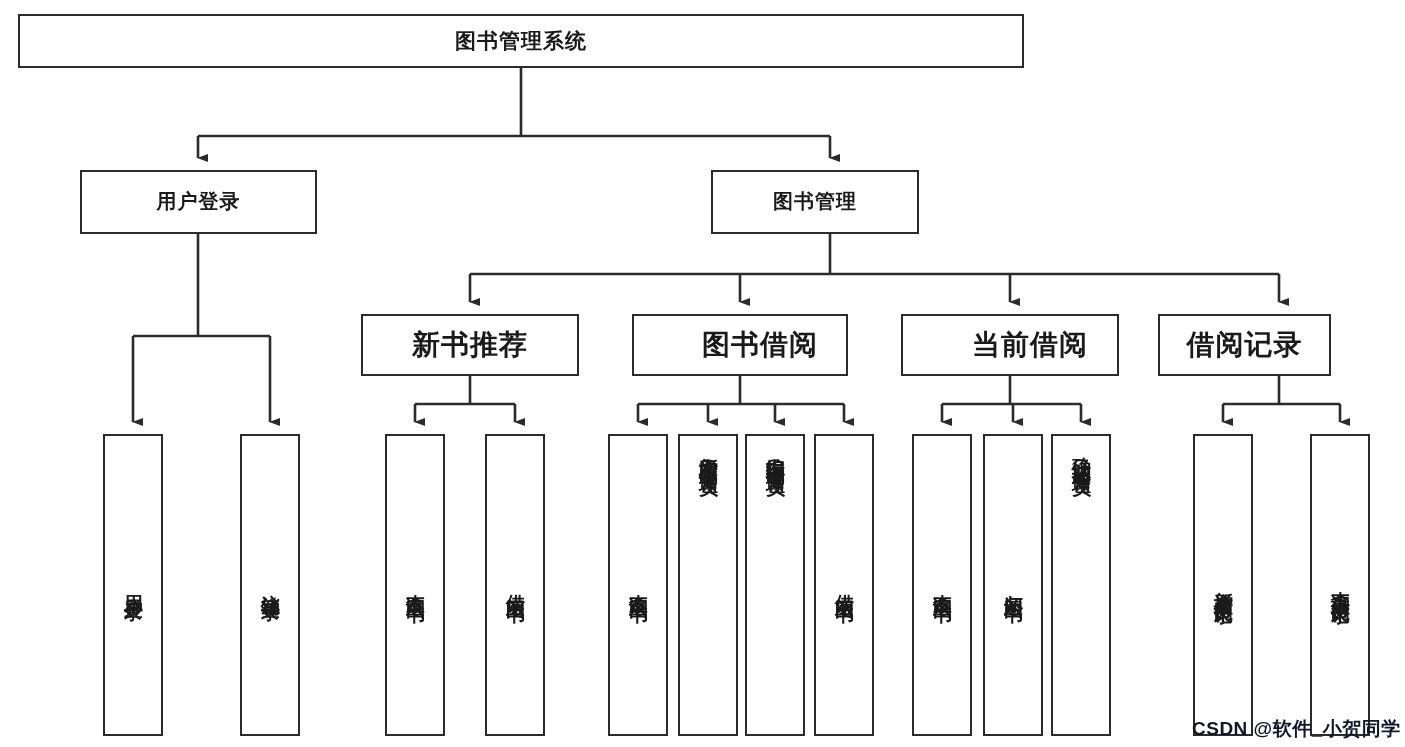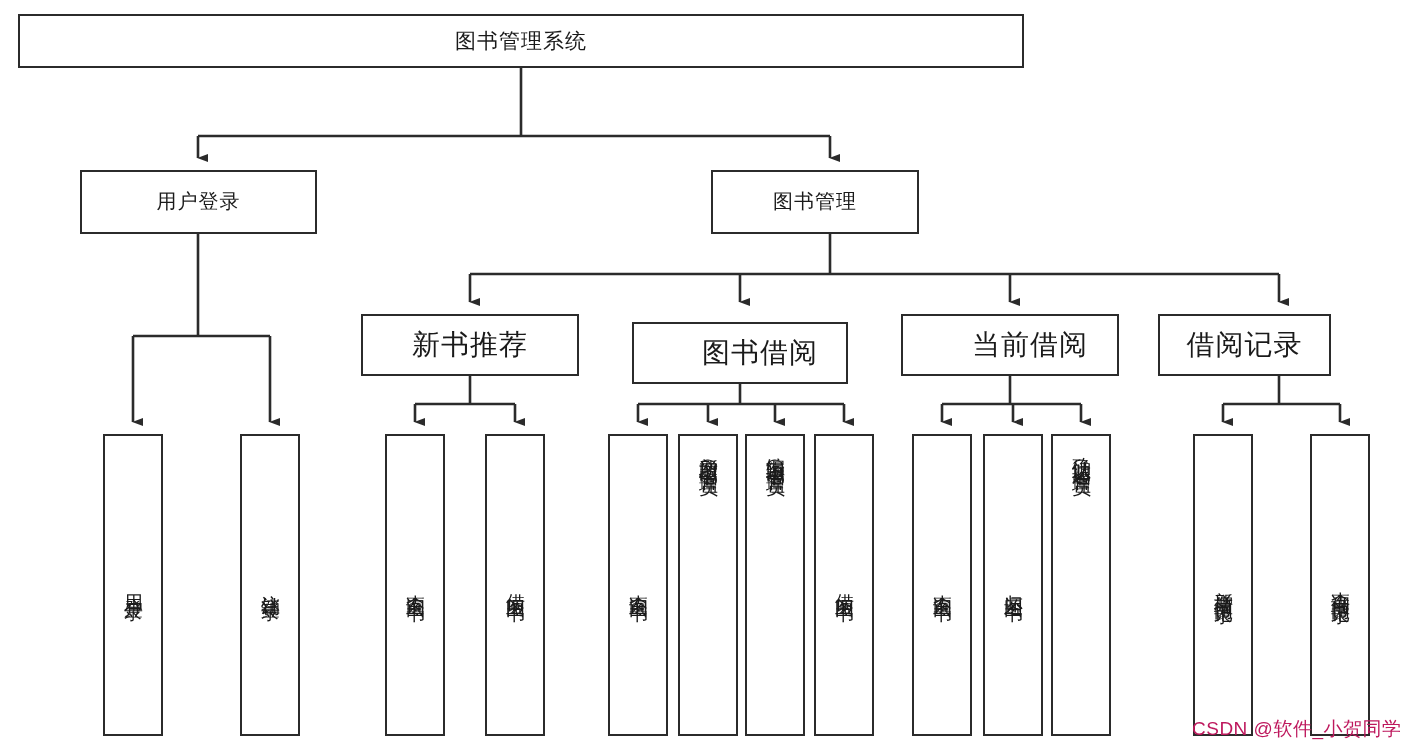--- a/index.html
+++ b/index.html
@@ -66,30 +66,30 @@
     align-items: flex-start;
     padding-top: 6px;
   }
   .node.vertical.centered {
     align-items: center;
     padding-top: 0;
   }
   #watermark {
     position: absolute;
     font-size: 19px;
-    color: #be185d;
+    color: #0f172a;
     white-space: nowrap;
     letter-spacing: 0.5px;
     user-select: none;
   }
 </style>
 </head>
 <body>
 
-<div id="diagram-canvas" style="background: rgb(255, 255, 255);">
+<div id="diagram-canvas" style="background: rgb(255, 255, 255); font-weight: bold;">
 
   <svg id="edge-layer" viewBox="0 0 1405 747" xmlns="http://www.w3.org/2000/svg">
     <defs>
       <marker id="arrowhead" markerWidth="9" markerHeight="11" refX="4.2" refY="10.2" orient="auto" markerUnits="userSpaceOnUse">
         <path d="M 0.2 0 L 8.2 0 L 4.2 11 Z" fill="#2b2b2b"></path>
       </marker>
     </defs>
     <g stroke="#2b2b2b" stroke-width="2.6" fill="none" stroke-linecap="butt">
 
       <path d="M 521 68 L 521 136"></path>
@@ -141,21 +141,21 @@
   <div class="node level-1" id="node-l1-0" style="left: 80px; top: 170px; width: 237px; height: 64px;">
     <span class="node-label">用户登录</span>
   </div>
   <div class="node level-1" id="node-l1-1" style="left: 711px; top: 170px; width: 208px; height: 64px;">
     <span class="node-label">图书管理</span>
   </div>
 
   <div class="node level-2" id="node-l2-0" style="left: 361px; top: 314px; width: 218px; height: 62px;">
     <span class="node-label">新书推荐</span>
   </div>
-  <div class="node level-2" id="node-l2-1" style="left: 632px; top: 322px; width: 216px; height: 62px; padding-left: 40px;">
+  <div class="node level-2" id="node-l2-1" style="left: 632px; top: 314px; width: 216px; height: 62px; padding-left: 40px;">
     <span class="node-label">图书借阅</span>
   </div>
   <div class="node level-2" id="node-l2-2" style="left: 901px; top: 314px; width: 218px; height: 62px; padding-left: 40px;">
     <span class="node-label">当前借阅</span>
   </div>
   <div class="node level-2" id="node-l2-3" style="left: 1158px; top: 314px; width: 173px; height: 62px;">
     <span class="node-label">借阅记录</span>
   </div>
 
   <div class="node level-3 vertical centered" id="node-l3-0" style="left: 103px; top: 434px; width: 60px; height: 302px;">

